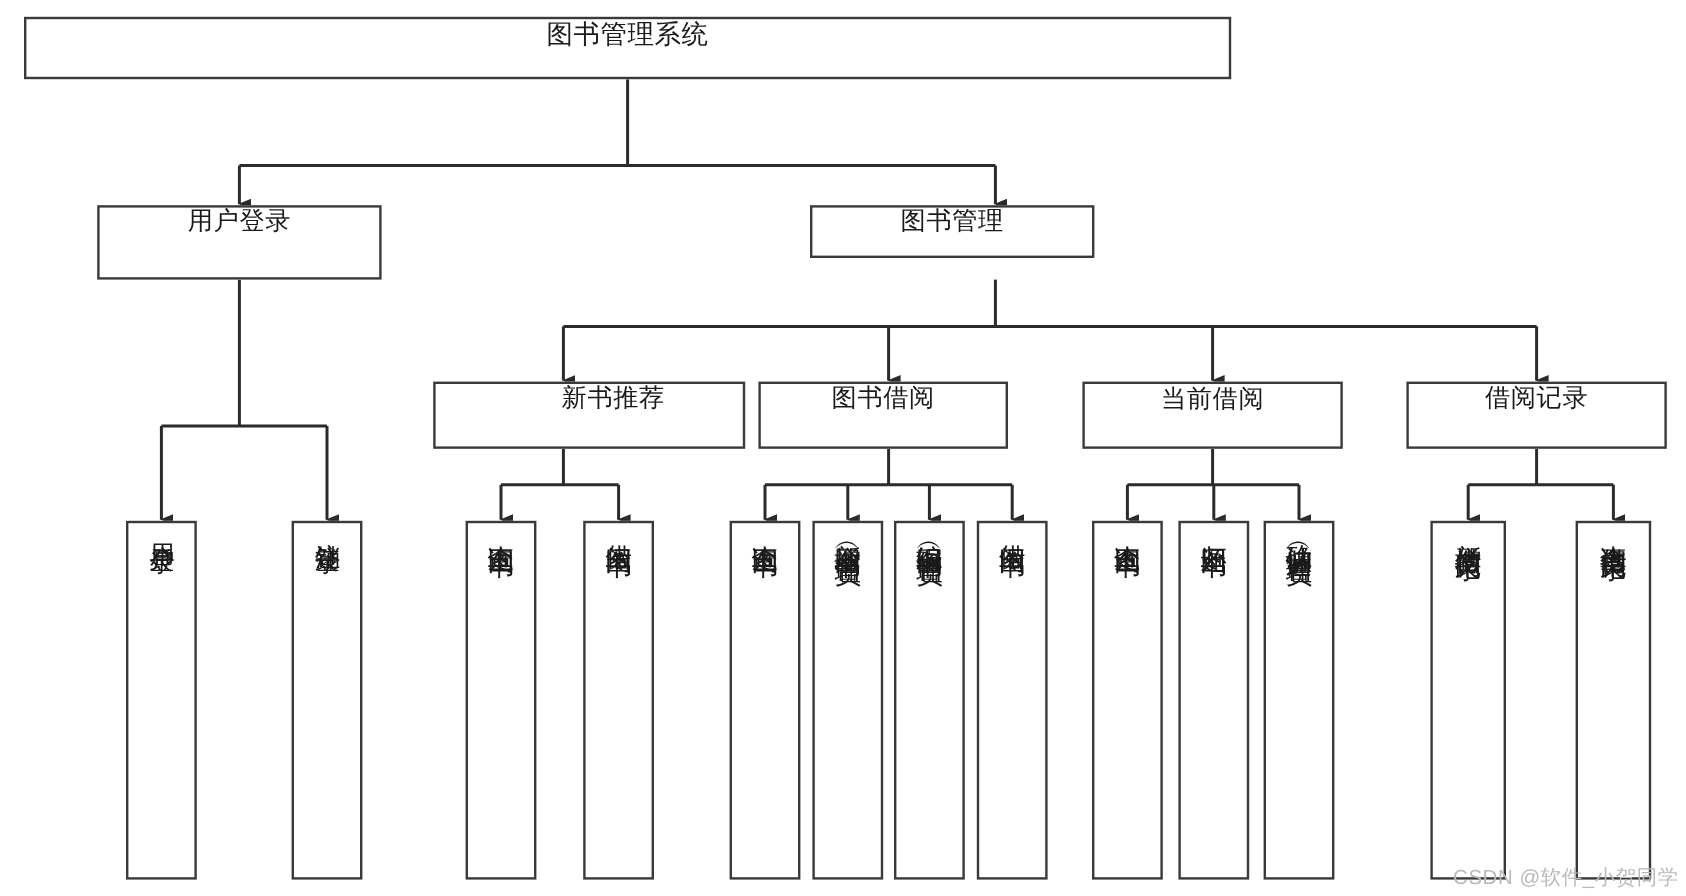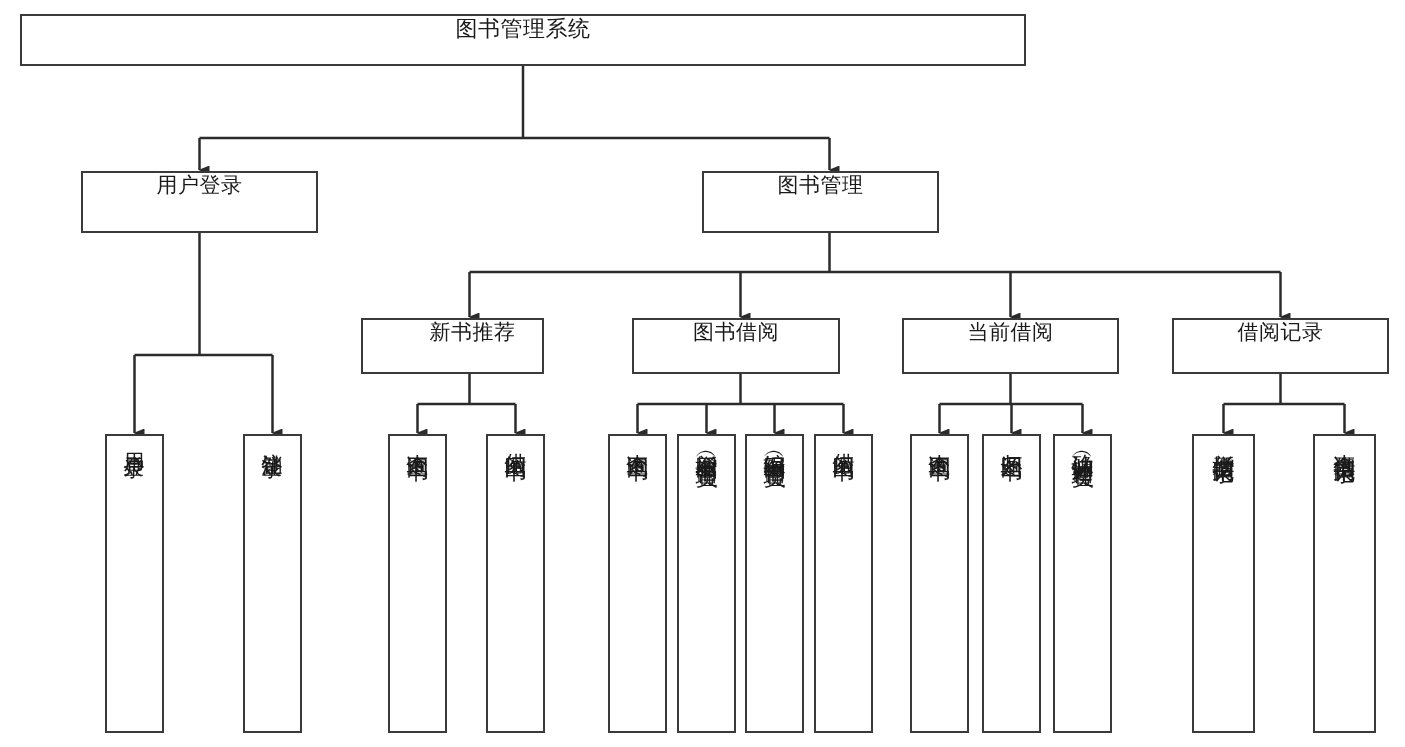--- a/index.html
+++ b/index.html
@@ -116,30 +116,30 @@
       </g>
   </svg>
 
   <div id="node-layer">
       <div class="node-box horizontal root" style="left: 20px; top: 14px; width: 1006px; height: 52px;">
         <span class="node-label">图书管理系统</span>
       </div>
       <div class="node-box horizontal level2" style="left: 81px; top: 171px; width: 237px; height: 62px;">
         <span class="node-label">用户登录</span>
       </div>
-      <div class="node-box horizontal level2" style="left: 702px; top: 171px; width: 237px; height: 62px;">
+      <div class="node-box horizontal level2" style="left: 675px; top: 171px; width: 237px; height: 44px;">
         <span class="node-label">图书管理</span>
       </div>
       <div class="node-box vertical level3" style="left: 105px; top: 434px; width: 59px; height: 299px;">
         <span class="node-label">用户登录</span>
       </div>
       <div class="node-box vertical level3" style="left: 243px; top: 434px; width: 59px; height: 299px;">
         <span class="node-label">注销登录</span>
       </div>
-      <div class="node-box horizontal level3" style="left: 361px; top: 318px; width: 183px; height: 56px; padding-left: 40px;">
+      <div class="node-box horizontal level3" style="left: 361px; top: 318px; width: 260px; height: 56px; padding-left: 40px;">
         <span class="node-label">新书推荐</span>
       </div>
       <div class="node-box horizontal level3" style="left: 632px; top: 318px; width: 208px; height: 56px;">
         <span class="node-label">图书借阅</span>
       </div>
       <div class="node-box horizontal level3" style="left: 902px; top: 318px; width: 217px; height: 56px; font-family: Liberation Serif, serif;">
         <span class="node-label">当前借阅</span>
       </div>
       <div class="node-box horizontal level3" style="left: 1172px; top: 318px; width: 217px; height: 56px;">
         <span class="node-label">借阅记录</span>
@@ -172,13 +172,14 @@
         <span class="node-label">确认归还（管理员）</span>
       </div>
       <div class="node-box vertical level4" style="left: 1192px; top: 434px; width: 63px; height: 299px;">
         <span class="node-label">新增借阅记录</span>
       </div>
       <div class="node-box vertical level4" style="left: 1313px; top: 434px; width: 63px; height: 299px;">
         <span class="node-label">查询借阅记录</span>
       </div>
     </div>
 
+  <div id="watermark">CSDN @软件_小贺同学</div>
 </div>
 
 </body></html>

